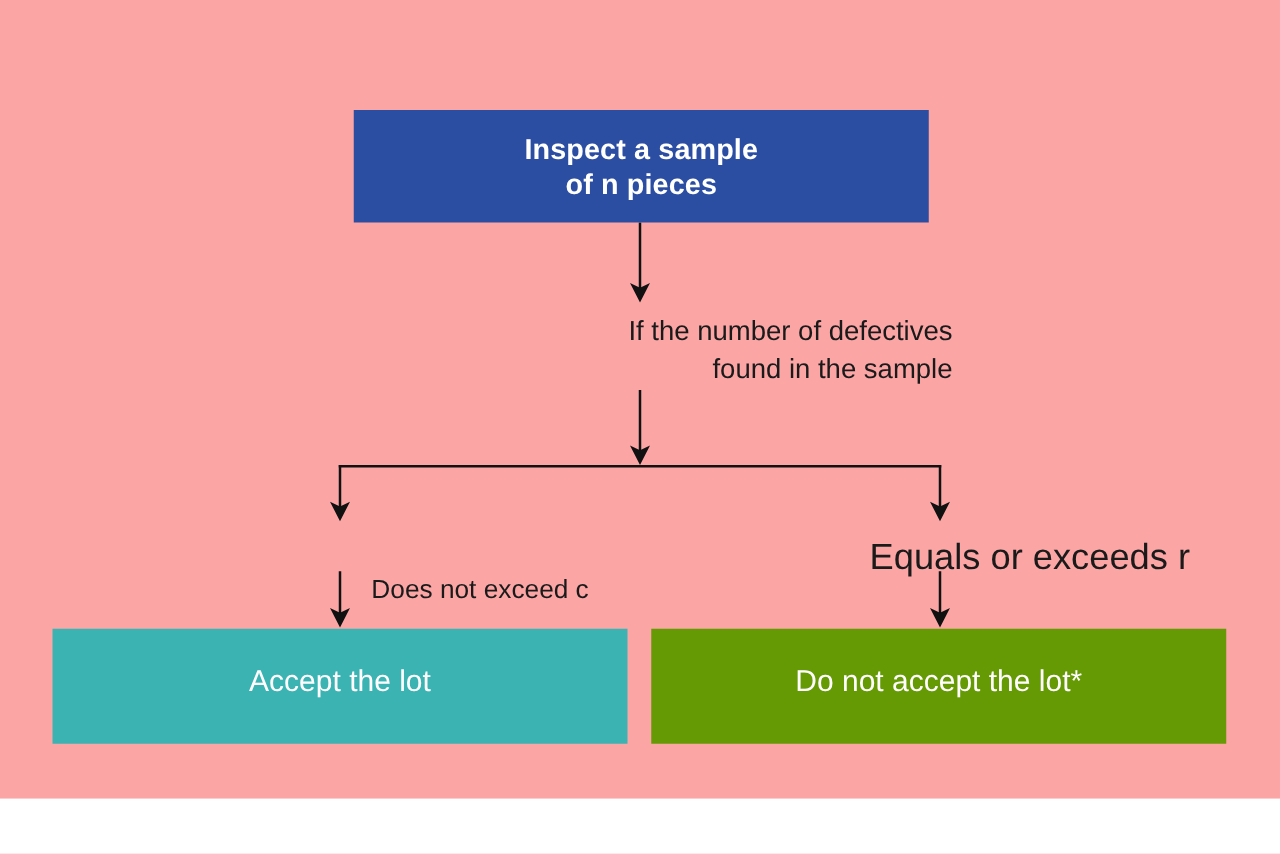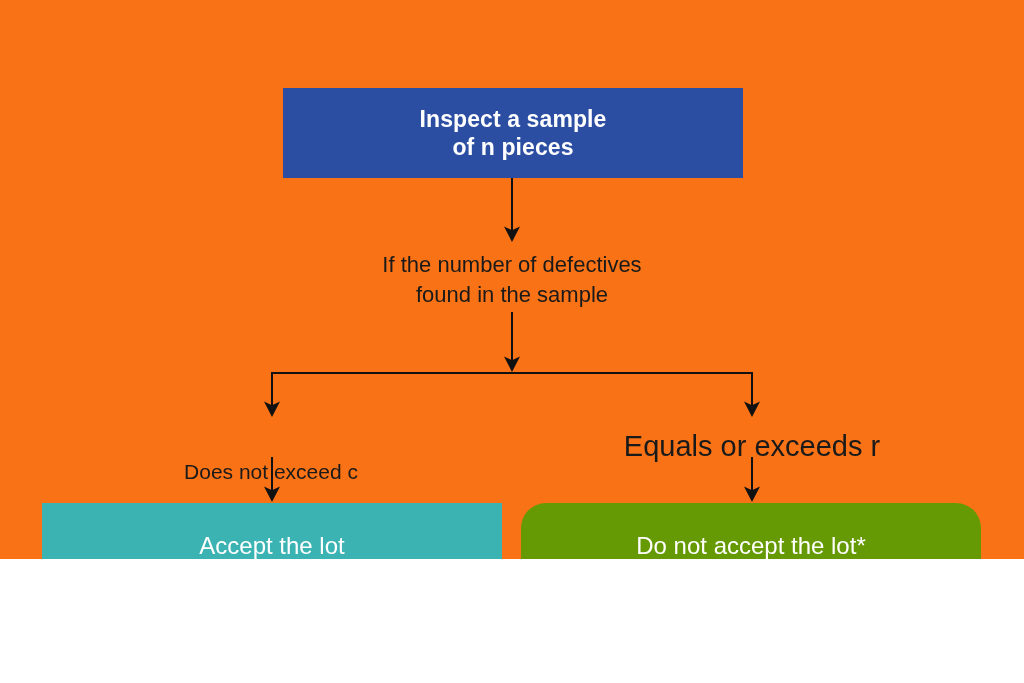--- a/index.html
+++ b/index.html
@@ -60,21 +60,21 @@
     width: 460px;
     height: 92px;
     font-size: 24px;
     font-weight: normal;
     padding-bottom: 6px;
   }
 
   
   .free-text {
     position: absolute;
-    text-align: center;
+    text-align: right;
     color: #1a1a1a;
     white-space: pre-line;
     line-height: 1.38;
   }
   #condition-text {
     left: 262px;
     top: 250px;
     width: 500px;
     font-size: 22px;
   }
@@ -97,21 +97,21 @@
     left: 0;
     top: 0;
     width: 1024px;
     height: 683px;
     pointer-events: none;
   }
 </style>
 </head>
 <body>
 
-<div id="canvas" style="width: 1024px; height: 559px; background-color: #f97316;">
+<div id="canvas" style="width: 1024px; height: 639px; background-color: #fca5a5;">
 
   <svg id="connectors" viewBox="0 0 1024 683" xmlns="http://www.w3.org/2000/svg">
     <defs>
       <marker id="arrowhead" markerWidth="9" markerHeight="9" refX="4.2" refY="4.4" orient="auto" markerUnits="strokeWidth">
         <path d="M 0.4 0.4 L 8.2 4.4 L 0.4 8.4 L 2.3 4.4 Z" fill="#111111"></path>
       </marker>
     </defs>
 
     <g>
       <line x1="512" y1="178" x2="512" y2="234" stroke="#111111" stroke-width="2" marker-end="url(#arrowhead)"></line>
@@ -148,17 +148,17 @@
 found in the sample</div>
 
   <div class="free-text" id="label-left" style="color: rgb(26, 26, 26); margin-top: 32px;">Does not exceed c</div>
 
   <div class="free-text" id="label-right" style="color: rgb(26, 26, 26);">Equals or exceeds r</div>
 
   <div class="box" id="box-accept" style="background-color: rgb(59, 179, 179); color: rgb(255, 255, 255); align-items: center;">
     <span class="box-text">Accept the lot</span>
   </div>
 
-  <div class="box" id="box-reject" style="background-color: rgb(102, 154, 4); color: rgb(255, 255, 255); border-radius: 25px;">
+  <div class="box" id="box-reject" style="background-color: rgb(102, 154, 4); color: rgb(255, 255, 255);">
     <span class="box-text">Do not accept the lot*</span>
   </div>
 
 </div>
 
 </body></html>

